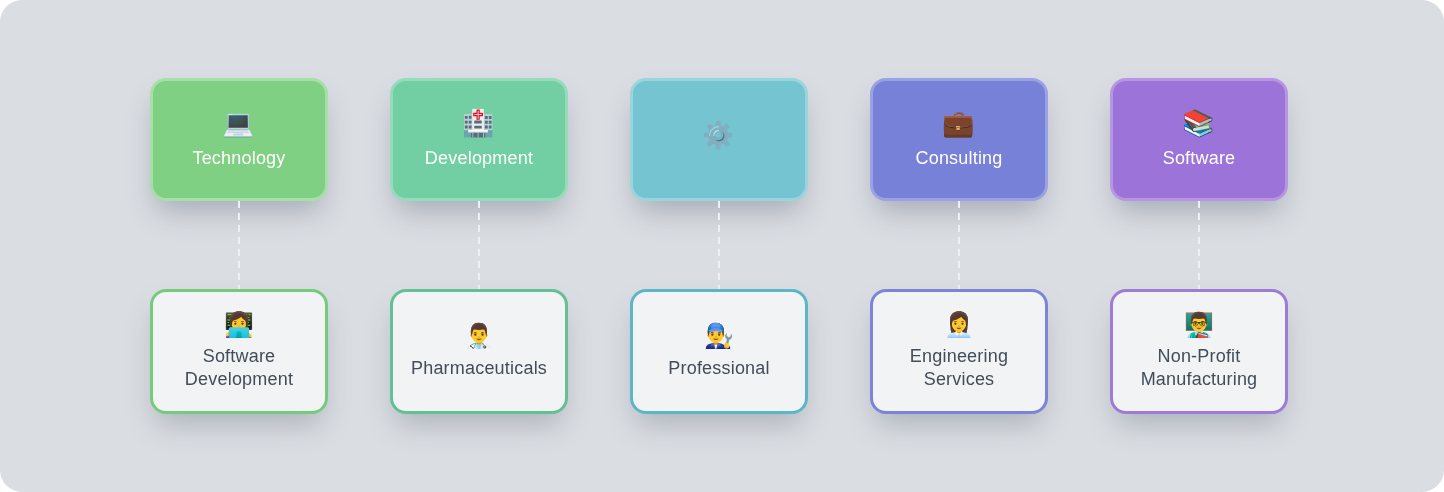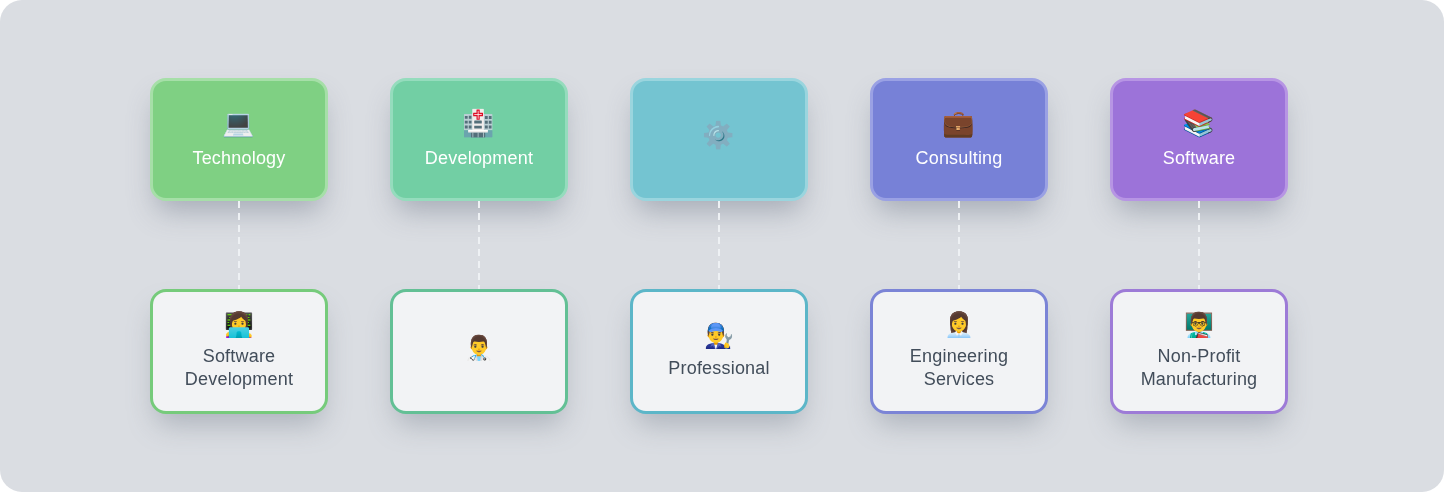--- a/index.html
+++ b/index.html
@@ -89,20 +89,21 @@
   </div>
 
   <div class="column" style="--ind-fill: #72cfa4; --ind-border: #95dcbd; --ind-text: #ffffff; --spec-fill: #f2f3f5; --spec-border: #63c095; --spec-text: #424d5a; --conn-color: #eef1f4;">
     <div class="card industry">
       <span class="icon">🏥</span>
       <span class="label">Development</span>
     </div>
     <div class="connector"></div>
     <div class="card specialty">
       <span class="icon">👨‍⚕️</span>
+      <span class="label">Pharmaceuticals</span>
     </div>
   </div>
 
   <div class="column" style="--ind-fill: #74c4d1; --ind-border: #9ad5de; --ind-text: #ffffff; --spec-fill: #f2f3f5; --spec-border: #5cb6c8; --spec-text: #424d5a; --conn-color: #eef1f4;">
     <div class="card industry">
       <span class="icon">⚙️</span>
     </div>
     <div class="connector"></div>
     <div class="card specialty">
       <span class="icon">👨‍🔧</span>

